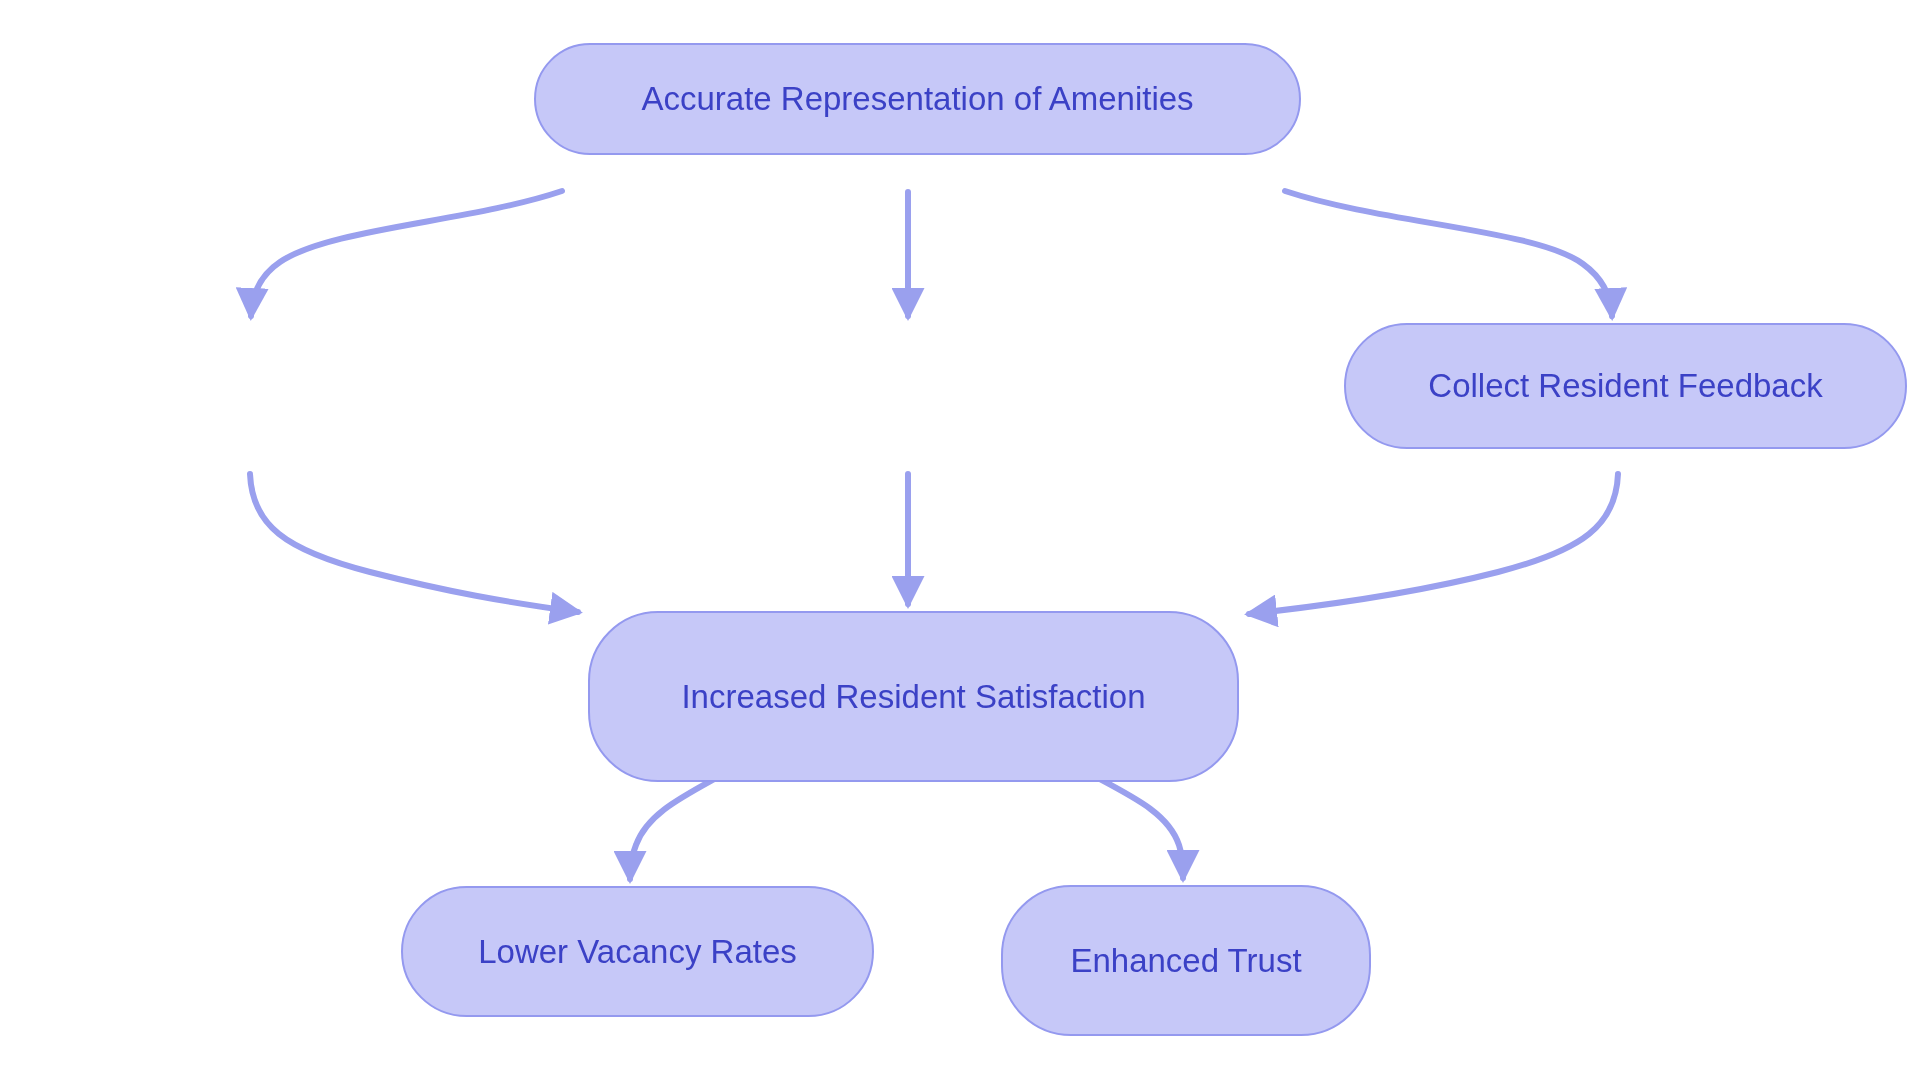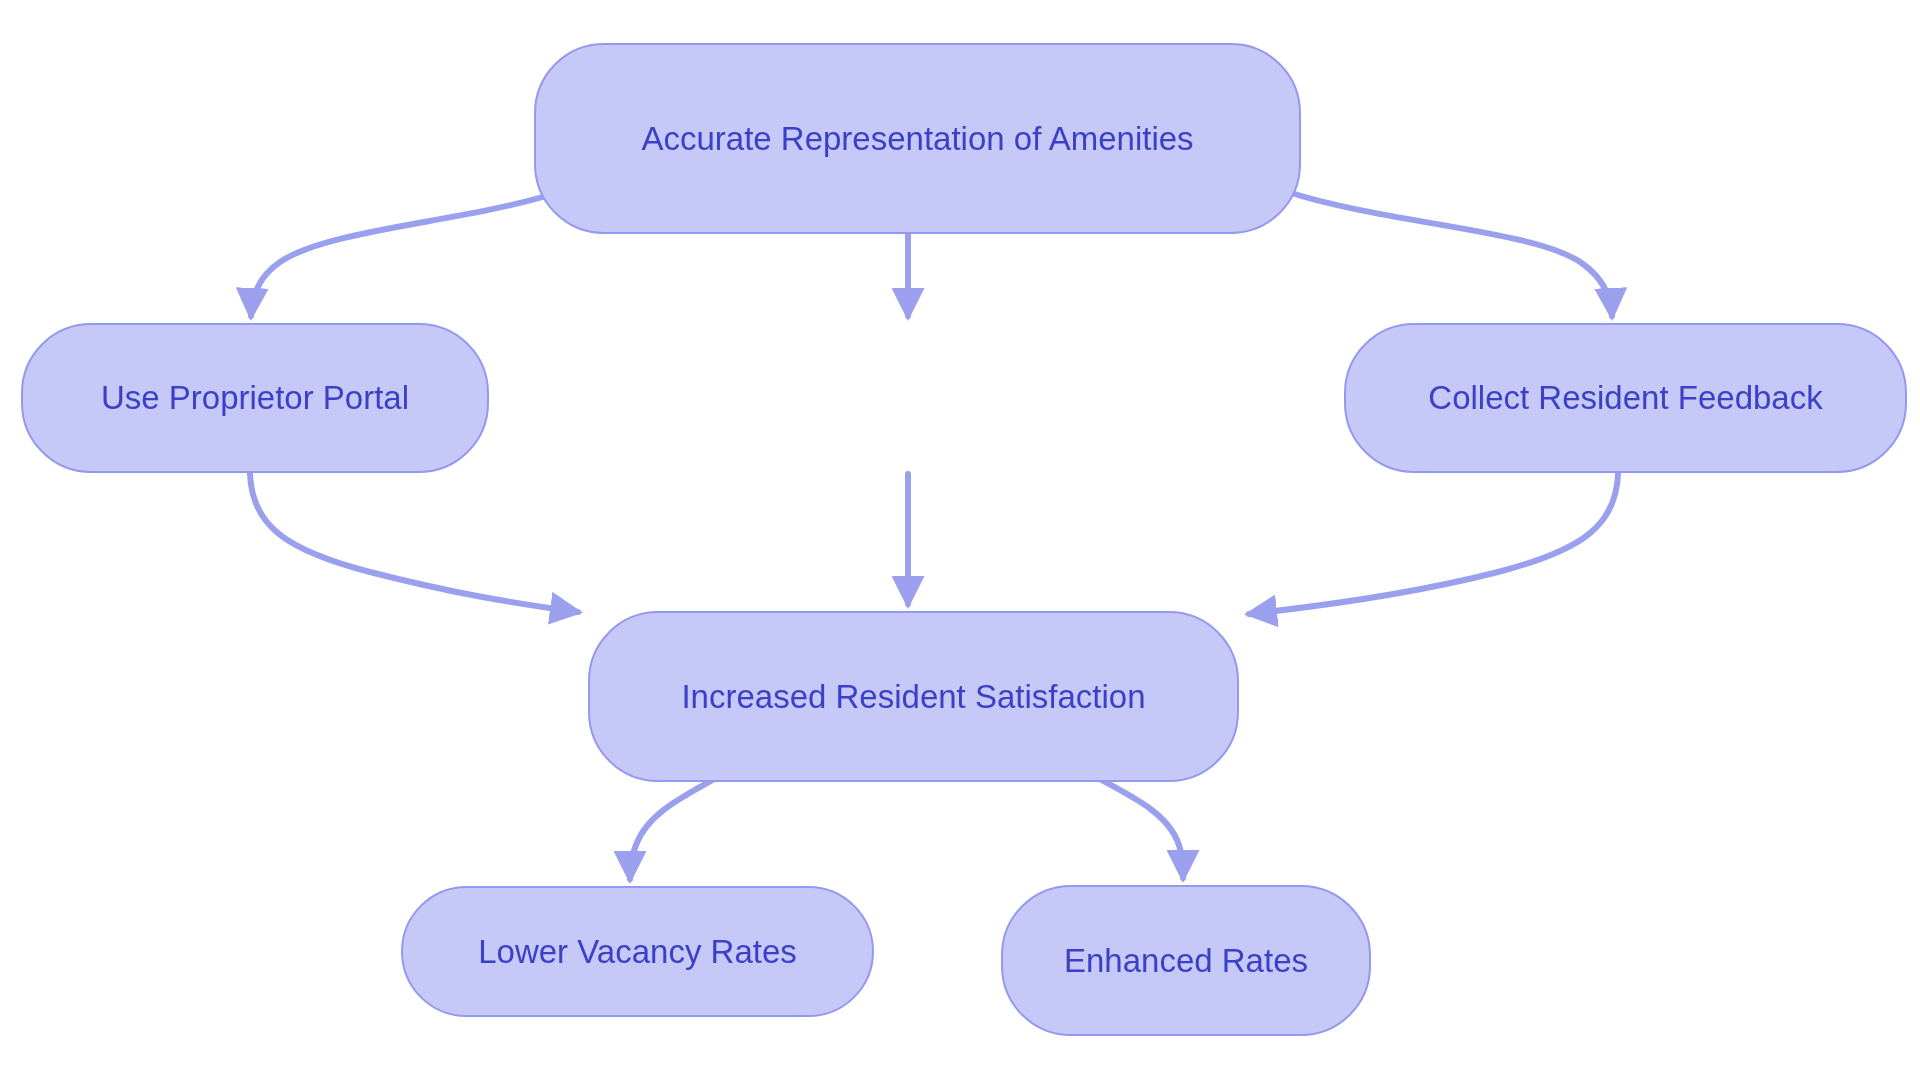--- a/index.html
+++ b/index.html
@@ -37,24 +37,24 @@
     justify-content: center;
     text-align: center;
   }
   .node .label {
     color: #3b41c6;
     font-size: 33px;
     line-height: 1.2;
     white-space: nowrap;
   }
   
-  .n-amenities    { left: 534px;  top: 43px;  width: 767px; height: 191px; justify-content: center; }
+  .n-amenities    { left: 534px;  top: 43px;  width: 767px; height: 112px; justify-content: center; }
   .n-portal       { left: 21px;   top: 323px; width: 468px; height: 150px; }
   .n-features     { left: 618px;  top: 323px; width: 580px; height: 150px; }
-  .n-feedback     { left: 1344px; top: 323px; width: 563px; height: 150px; }
+  .n-feedback     { left: 1344px; top: 323px; width: 563px; height: 126px; }
   .n-satisfaction { left: 588px;  top: 611px; width: 651px; height: 171px; }
   .n-vacancy      { left: 401px;  top: 886px; width: 473px; height: 131px; }
   .n-trust        { left: 1001px; top: 885px; width: 370px; height: 151px; }
 </style>
 </head>
 <body>
 
 <div class="canvas">
 
   <svg class="edges" viewBox="0 0 1920 1083" xmlns="http://www.w3.org/2000/svg">
@@ -78,34 +78,31 @@
 
     <path class="link" d="M752,757 C700,790 650,806 636,845 C631,857 630,866 630,879" marker-end="url(#arrowhead)"></path>
 
     <path class="link" d="M1060,757 C1115,790 1166,806 1179,845 C1183,857 1183,866 1183,878" marker-end="url(#arrowhead)"></path>
   </svg>
 
   <div class="node n-amenities">
     <span class="label">Accurate Representation of Amenities</span>
   </div>
 
-  <div class="node n-portal">
-    <span class="label">Use Proprietor Portal</span>
-  </div>
 
 
   <div class="node n-feedback">
     <span class="label">Collect Resident Feedback</span>
   </div>
 
   <div class="node n-satisfaction">
     <span class="label">Increased Resident Satisfaction</span>
   </div>
 
   <div class="node n-vacancy">
     <span class="label">Lower Vacancy Rates</span>
   </div>
 
   <div class="node n-trust">
-    <span class="label">Enhanced Rates</span>
+    <span class="label">Enhanced Trust</span>
   </div>
 
 </div>
 
 </body></html>

